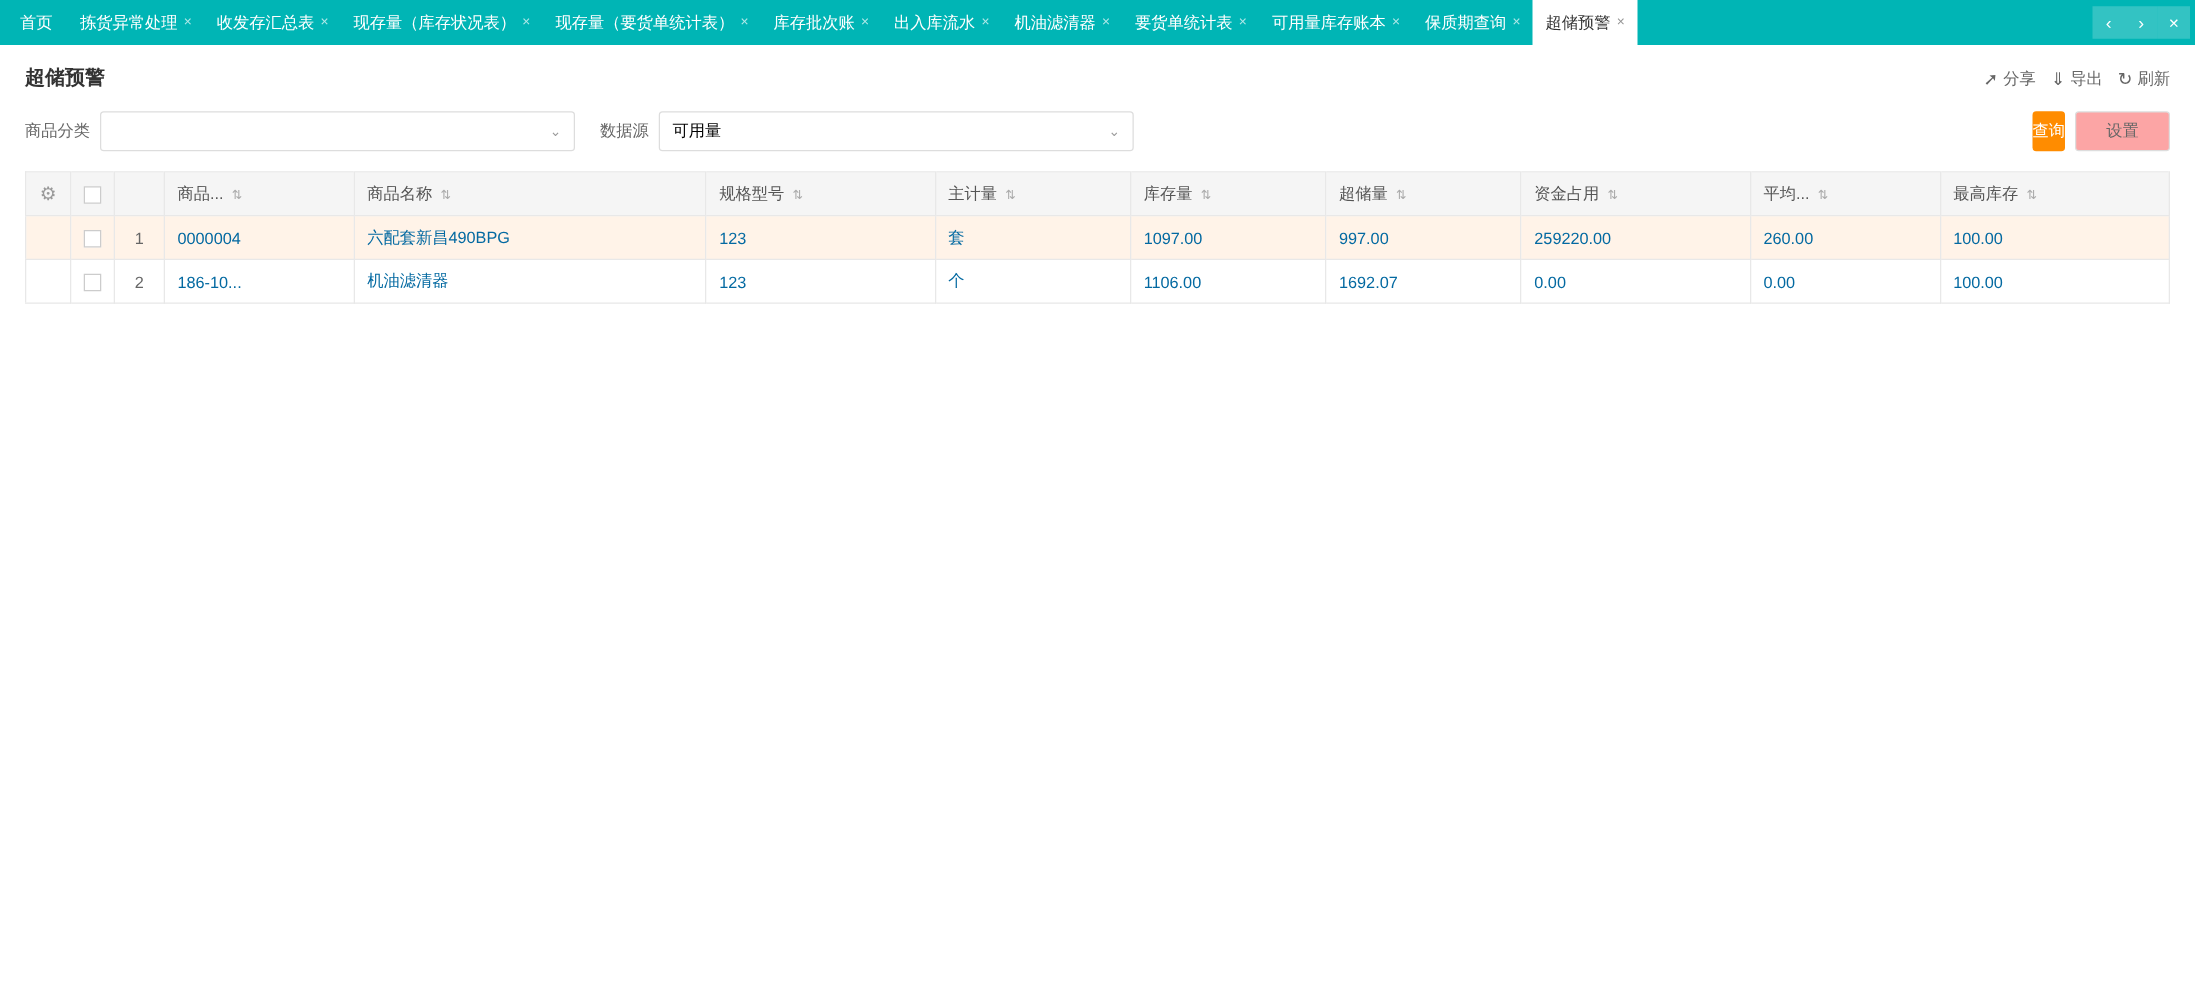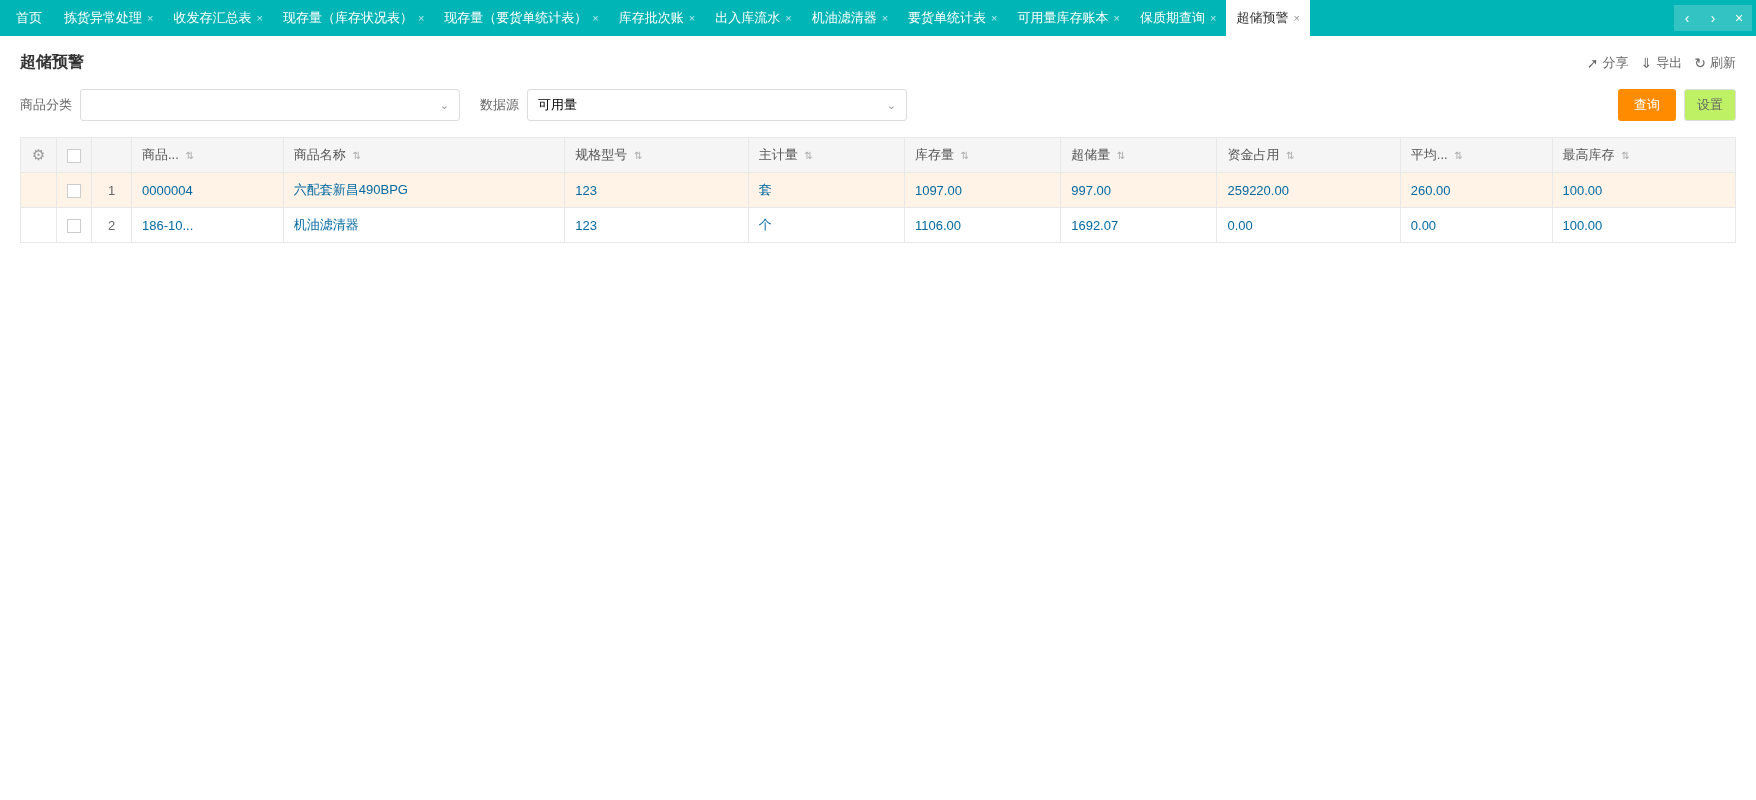--- a/index.html
+++ b/index.html
@@ -133,30 +133,30 @@
     .filter-actions {
       margin-left: auto;
       display: flex;
       gap: 8px;
     }
     .btn-query {
       background: #ff8c00;
       color: #fff;
       border: none;
       border-radius: 3px;
-      padding: 6px 16px;
+      padding: 6px 0;
       cursor: pointer;
       font-size: 13px;
     }
     .btn-settings {
-      background: #bef264;
+      background: #fca5a5;
       color: #666;
       border: 1px solid #ddd;
       border-radius: 3px;
-      padding: 5px 12px;
+      padding: 5px 24px;
       cursor: pointer;
       font-size: 13px;
     }
 
     
     .data-table {
       width: 100%;
       border-collapse: collapse;
       border: 1px solid #e8e8e8;
     }

